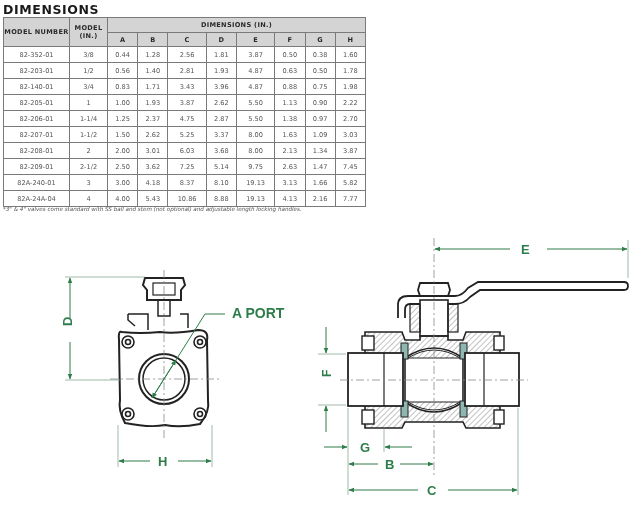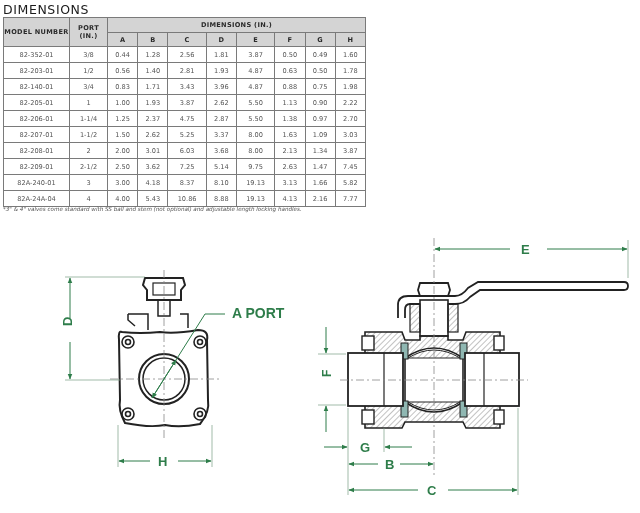--- a/index.html
+++ b/index.html
@@ -2,21 +2,21 @@
 <html><head>
   <meta charset="utf-8">
   <style>
     * { box-sizing: border-box; margin: 0; padding: 0; }
     html, body { width: 640px; height: 513px; background: #ffffff; overflow: hidden; }
     body { position: relative; font-family: "Liberation Sans", sans-serif; color: #444; }
 
     .title {
       position: absolute; left: 3px; top: 2px;
       font-family: "DejaVu Sans", sans-serif;
-      font-weight: normal; font-size: 12.5px; letter-spacing: 0.6px; color: #1a1a1a;
+      font-weight: bold; font-size: 12.5px; letter-spacing: 0.6px; color: #1a1a1a;
     }
 
     table.dims {
       position: absolute; left: 3px; top: 17px;
       width: 363px; border-collapse: collapse;
       font-family: "DejaVu Sans", sans-serif;
     }
     table.dims th, table.dims td {
       border: 1px solid #7a7a7a;
       text-align: center; vertical-align: middle;
@@ -56,21 +56,21 @@
       <col>
       <col>
       <col>
       <col>
       <col>
       <col>
   </colgroup>
   <thead>
     <tr class="r1">
       <th rowspan="2">MODEL NUMBER</th>
-      <th rowspan="2">PORT (IN.)</th>
+      <th rowspan="2">MODEL (IN.)</th>
       <th colspan="8">DIMENSIONS (IN.)</th>
     </tr>
     <tr class="r2" id="col-header-row">
         <th>A</th>
         <th>B</th>
         <th>C</th>
         <th>D</th>
         <th>E</th>
         <th>F</th>
         <th>G</th>
@@ -80,21 +80,21 @@
   <tbody id="table-body">
       <tr>
         <td>82-352-01</td>
         <td>3/8</td>
         <td>0.44</td>
         <td>1.28</td>
         <td>2.56</td>
         <td>1.81</td>
         <td>3.87</td>
         <td>0.50</td>
-        <td>0.49</td>
+        <td>0.38</td>
         <td>1.60</td>
       </tr>
       <tr>
         <td>82-203-01</td>
         <td>1/2</td>
         <td>0.56</td>
         <td>1.40</td>
         <td>2.81</td>
         <td>1.93</td>
         <td>4.87</td>

